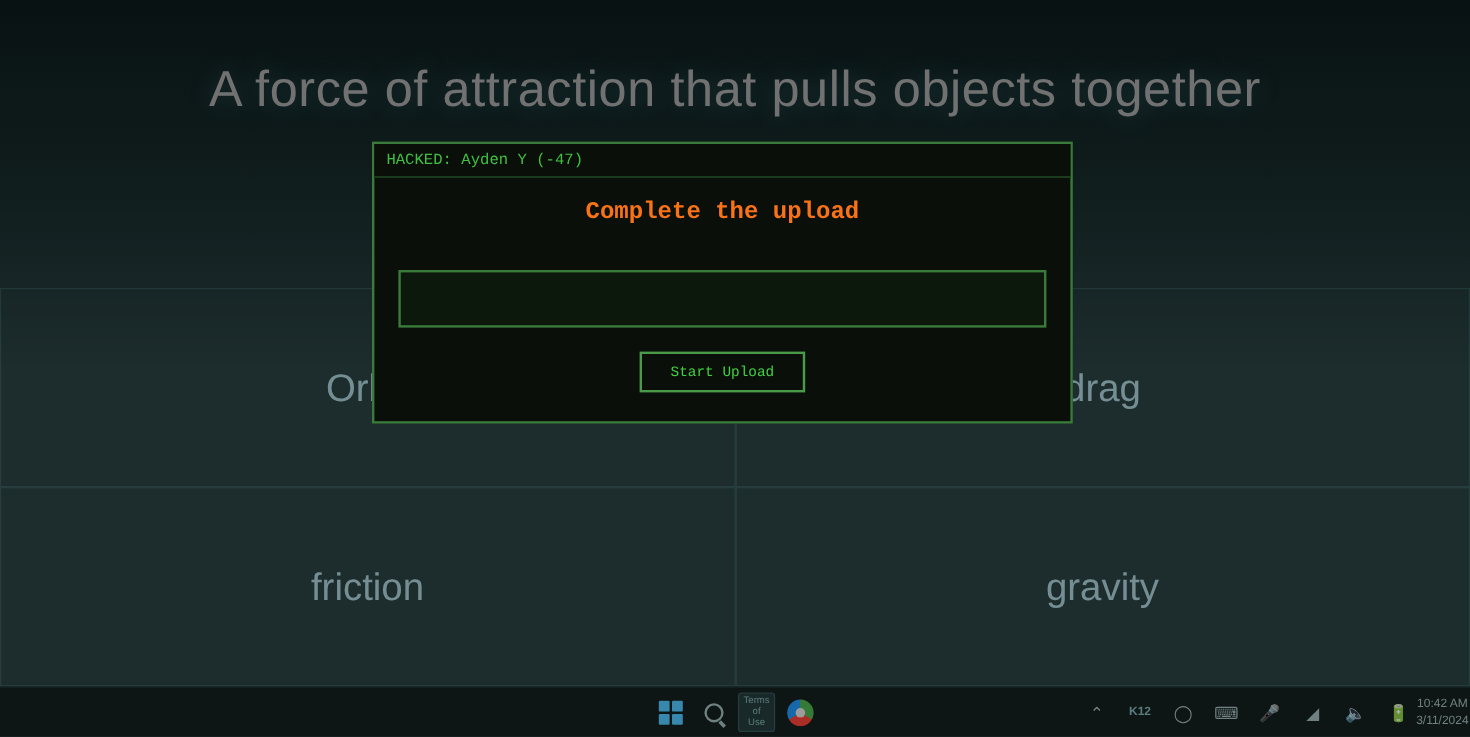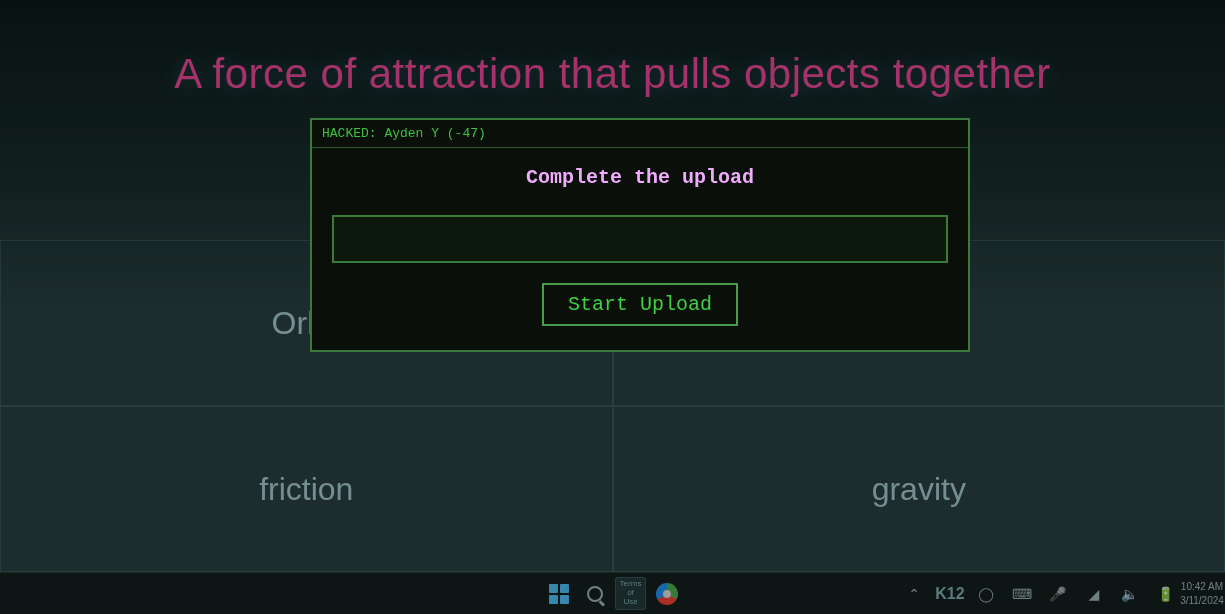--- a/index.html
+++ b/index.html
@@ -22,21 +22,21 @@
     }
 
     
     .question-text {
       position: absolute;
       top: 50px;
       left: 0; right: 0;
       text-align: center;
       font-size: 42px;
       font-weight: 300;
-      color: #ec4899;
+      color: #a3a3a3;
       letter-spacing: 0.5px;
       font-family: 'Segoe UI', Arial, sans-serif;
       text-shadow: 0 0 20px rgba(100,200,220,0.3);
     }
 
     
     .answer-grid {
       position: absolute;
       top: 240px;
       left: 0; right: 0;
@@ -65,21 +65,21 @@
       width: 100%; height: 100%;
       background: rgba(0,0,0,0.3);
       z-index: 10;
     }
 
     
     .modal {
       position: absolute;
       top: 118px;
       left: 310px;
-      width: 660px;
+      width: 584px;
       background: #0a0f0a;
       border: 2px solid #3a7a3a;
       z-index: 20;
       font-family: 'Courier New', monospace;
     }
 
     .modal-header {
       background: #0a0f0a;
       padding: 6px 10px;
       color: #40c040;
@@ -87,25 +87,25 @@
       border-bottom: 1px solid #2a5a2a;
       font-family: 'Courier New', monospace;
     }
 
     .modal-body {
       padding: 18px 20px 24px;
       text-align: center;
     }
 
     .modal-title {
-      color: #f0abfc;
+      color: #f97316;
       font-size: 20px;
       font-weight: bold;
       font-family: 'Courier New', monospace;
-      margin-bottom: 26px;
+      margin-bottom: 36px;
     }
 
     .upload-bar-container {
       width: 100%;
       background: #0d180d;
       border: 2px solid #3a7a3a;
       height: 48px;
       margin-bottom: 20px;
     }
 
@@ -113,21 +113,21 @@
       height: 100%;
       background: #1a1a0a;
       width: 0%;
     }
 
     .start-upload-btn {
       background: #0a0f0a;
       border: 2px solid #4a9a4a;
       color: #40d040;
       font-family: 'Courier New', monospace;
-      font-size: 20px;
+      font-size: 12px;
       padding: 8px 24px;
       cursor: pointer;
     }
 
     
     .taskbar {
       position: absolute;
       bottom: 0; left: 0; right: 0;
       height: 42px;
       background: rgba(20,30,30,0.95);
@@ -225,21 +225,21 @@
       font-size: 9px;
       padding: 2px 4px;
       border-radius: 3px;
       cursor: pointer;
       text-align: center;
       line-height: 1.2;
     }
 
     .k12-badge {
       color: #80b0b0;
-      font-size: 16px;
+      font-size: 10px;
       font-weight: bold;
     }
 
     .tray-icon {
       color: #a0b8b8;
       font-size: 14px;
     }
 
     .time-text {
       font-size: 10px;

